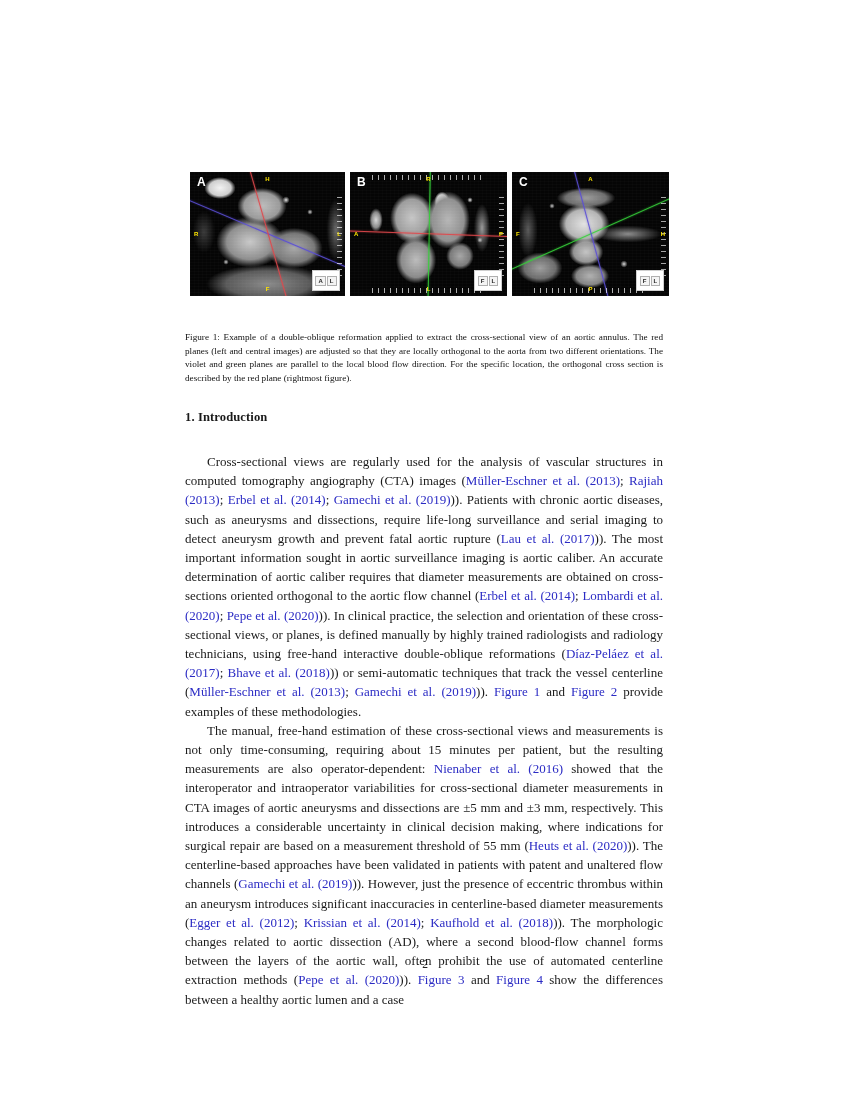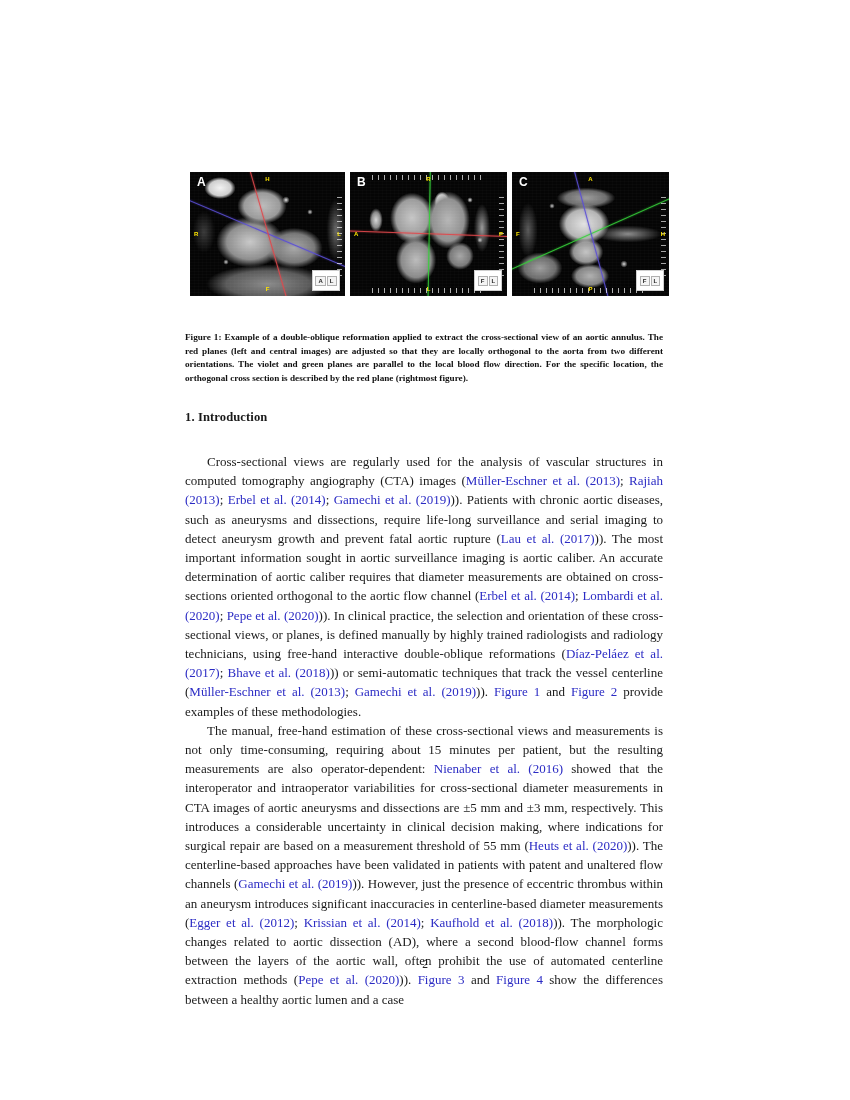--- a/index.html
+++ b/index.html
@@ -175,21 +175,20 @@
 
   .caption {
     position: absolute;
     left: 185px;
     top: 331px;
     width: 478px;
     font-size: 9.2px;
     line-height: 13.6px;
     text-align: justify;
     color: #111;
-    font-weight: bold;
   }
 
   
   h2.section {
     position: absolute;
     left: 185px;
     top: 409px;
     margin: 0;
     font-size: 12.6px;
     font-weight: bold;

